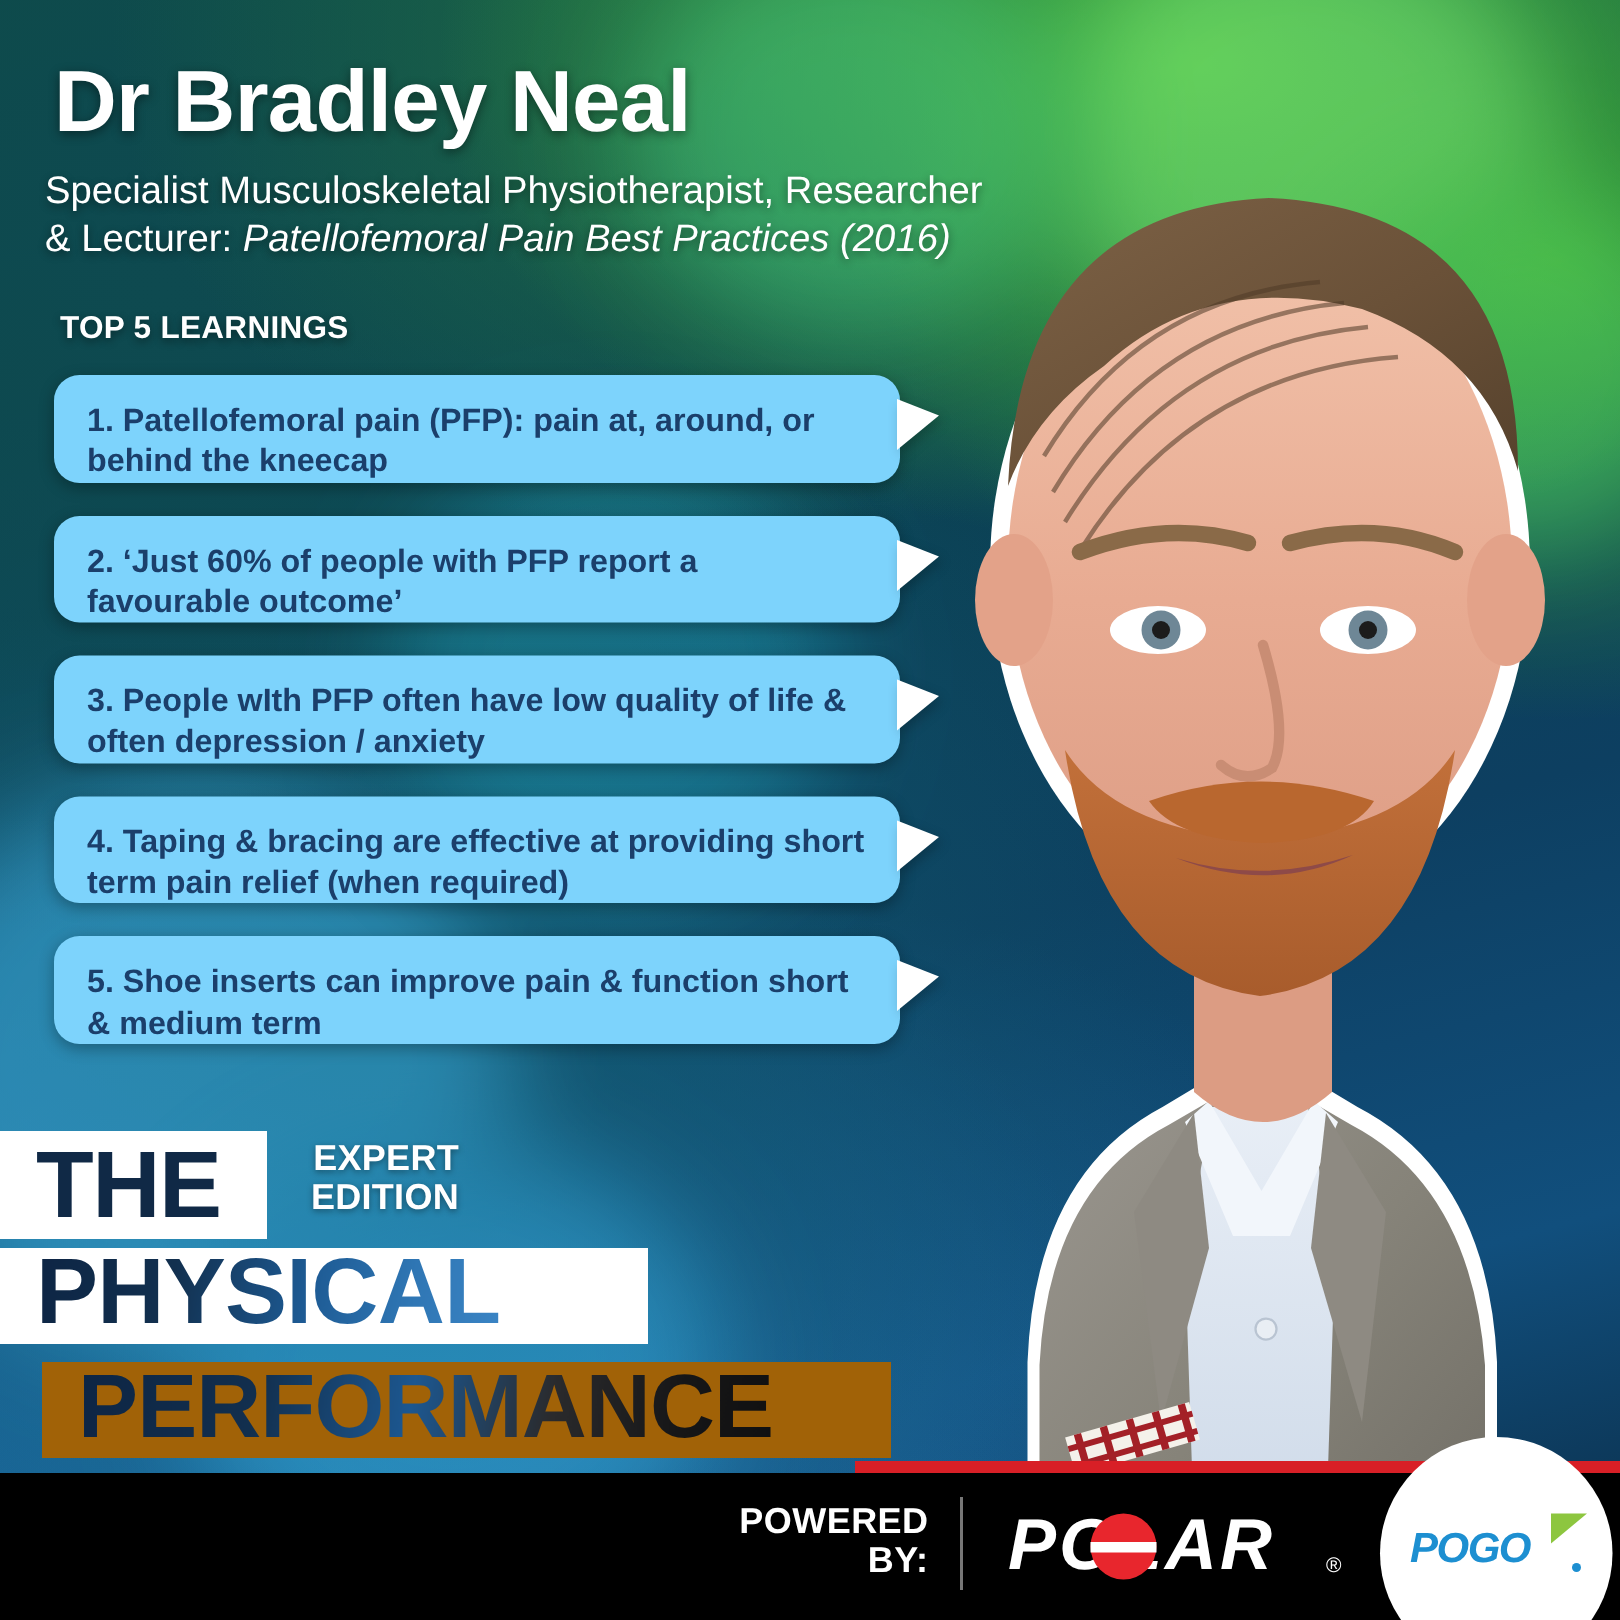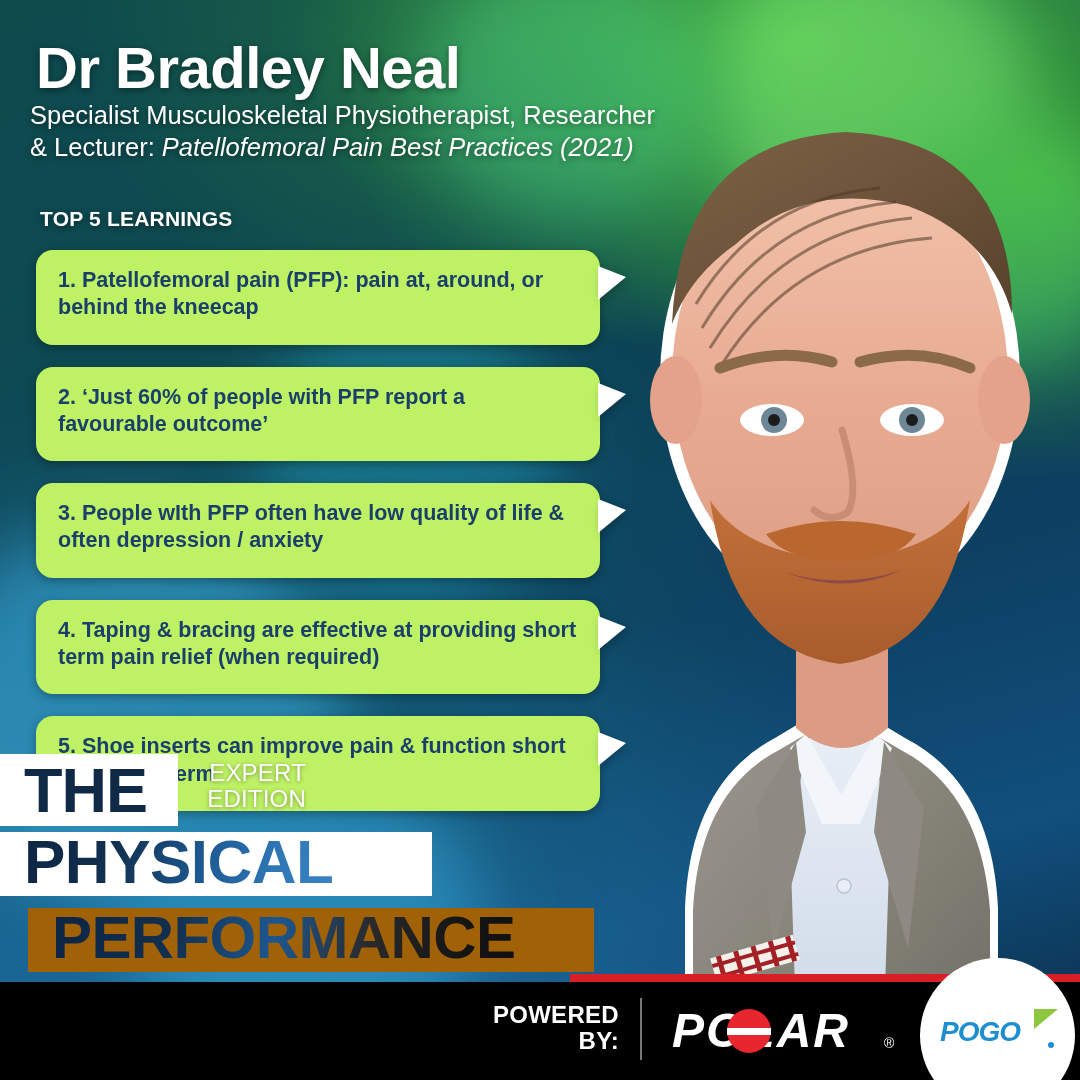--- a/index.html
+++ b/index.html
@@ -31,36 +31,36 @@
   .portrait{position:absolute;left:560px;top:48px;width:560px;height:1032px;}
   .p-svg{position:absolute;inset:0;}
 
   
   .name{
     position:absolute;left:36px;top:34px;
     font-size:58px;font-weight:700;color:#fff;letter-spacing:-0.5px;
     text-shadow:0 2px 7px rgba(0,0,0,.45);
   }
   .subtitle{
-    position:absolute;left:30px;top:100px;width:690px;
+    position:absolute;left:30px;top:112px;width:690px;
     font-size:25.5px;font-weight:400;color:#fff;line-height:1.24;
     text-shadow:0 2px 6px rgba(0,0,0,.45);
   }
   .subtitle .ital{font-style:italic;}
   .top5{
     position:absolute;left:40px;top:207px;
     font-size:21px;font-weight:700;color:#fff;letter-spacing:.2px;
     text-shadow:0 2px 6px rgba(0,0,0,.45);
   }
 
   
   .bubbles{position:absolute;left:36px;top:250px;width:600px;}
   .bubble{
-    position:relative;width:564px;background:#bef264;border-radius:17px;
-    padding:17px 22px 23px 22px;margin-bottom:22px;
+    position:relative;width:564px;background:#7dd3fc;border-radius:17px;
+    padding:17px 22px 0 22px;margin-bottom:22px;
     box-shadow:0 3px 10px rgba(0,0,0,.30);
   }
   .bubble:last-child{margin-bottom:0;}
   .bubble .btxt{
     color:#1b3f6b;font-size:21.5px;font-weight:600;line-height:1.27;
   }
   
   .bubble .tail{
     position:absolute;right:-26px;top:16px;width:0;height:0;
     border-top:11px solid transparent;
@@ -76,21 +76,21 @@
   .the-box{
     position:absolute;left:0;top:0;width:178px;height:72px;background:#fff;
   }
   .the-txt{
     position:absolute;left:24px;top:1px;
     font-size:63px;font-weight:700;color:#102946;letter-spacing:-1px;
     line-height:70px;font-family:"Liberation Sans", sans-serif;
   }
   .expert{
     position:absolute;left:196px;top:6px;width:110px;text-align:right;
-    color:#fff;font-weight:400;font-size:24px;line-height:1.08;letter-spacing:.2px;
+    color:#fff;font-weight:700;font-size:24px;line-height:1.08;letter-spacing:.2px;
     text-shadow:0 1px 4px rgba(0,0,0,.4);
   }
 
   .row-phys{position:absolute;left:0;top:82px;width:432px;height:64px;background:#fff;}
   .phys-txt{
     position:absolute;left:24px;top:-3px;
     font-size:62px;font-weight:700;letter-spacing:-0.5px;line-height:66px;
     background:linear-gradient(100deg,#0d2544 0%,#12304f 30%,#1d5a93 58%,#2f76b4 80%,#3a84c4 100%);
     -webkit-background-clip:text;background-clip:text;color:transparent;
   }
@@ -259,21 +259,21 @@
       <path d="M150 452 q22 150 130 164 q108 -14 130 -164 q-34 54 -130 60 q-96 -6 -130 -60 Z" fill="url(#beard)"></path>
       <path d="M206 486 q74 -26 150 0 q-16 26 -74 28 q-58 -2 -76 -28 Z" fill="#b9672f"></path>
 
       <path d="M224 524 q58 18 118 -2 q-56 26 -118 2 Z" fill="#8e4a48"></path>
     </svg>
   </div>
 
   <div class="name">Dr Bradley Neal</div>
   <div class="subtitle">
     <span>Specialist Musculoskeletal Physiotherapist, Researcher</span><br>
-    <span>&amp; Lecturer: </span><span class="ital">Patellofemoral Pain Best Practices (2021)</span>
+    <span>&amp; Lecturer: </span><span class="ital">Patellofemoral Pain Best Practices (2016)</span>
   </div>
   <div class="top5">TOP 5 LEARNINGS</div>
 
   <div class="bubbles">
     <div class="bubble">
       <div class="btxt">1. Patellofemoral pain (PFP): pain at, around, or behind the kneecap</div>
       <div class="tail"></div>
     </div>
     <div class="bubble">
       <div class="btxt">2. ‘Just 60% of people with PFP report a favourable outcome’</div>

